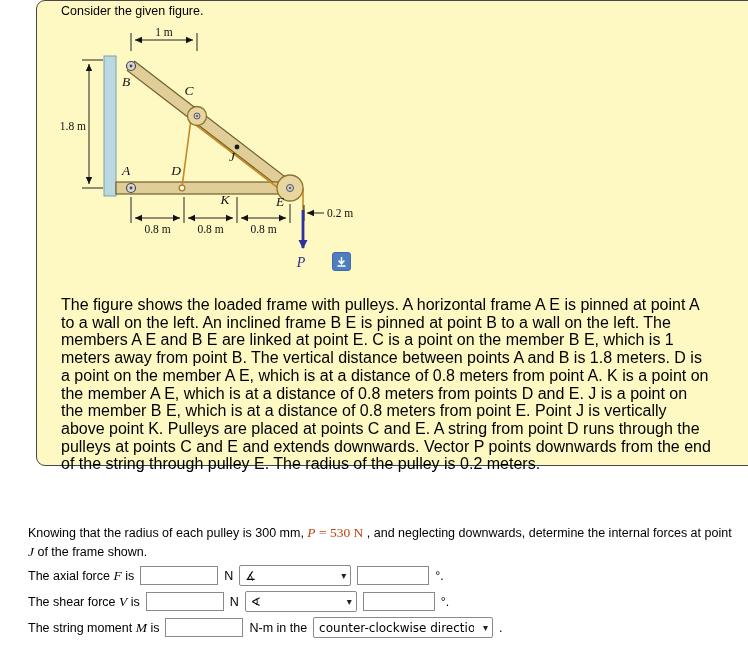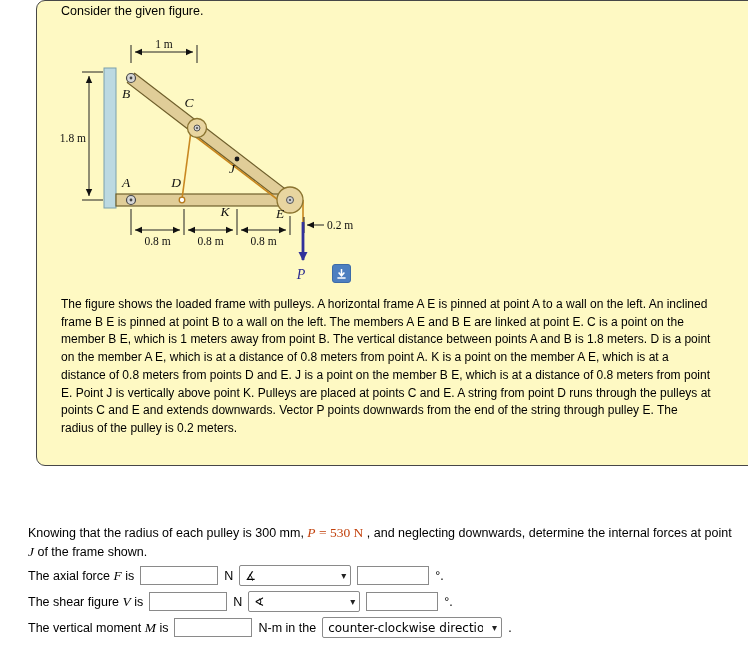--- a/index.html
+++ b/index.html
@@ -3,33 +3,33 @@
 <meta charset="utf-8">
 <style>
   html,body{margin:0;padding:0;background:#fff;}
   body{width:748px;height:649px;font-family:"Liberation Sans",sans-serif;color:#000;}
   .page{position:relative;width:748px;height:649px;overflow:hidden;background:#fff;}
 
   .qbox{position:absolute;left:36px;top:0;width:740px;height:466px;
         border:1px solid #474747;border-radius:9px;background:#fef9c3;box-sizing:border-box;}
   .intro{position:absolute;left:24px;top:3px;margin:0;font-size:12.5px;}
 
-  .figure{position:absolute;left:19px;top:34px;width:336px;height:262px;}
+  .figure{position:absolute;left:19px;top:22px;width:336px;height:262px;}
   .figure svg{display:block;}
 
   .lab{font-family:"Liberation Serif",serif;font-style:italic;font-size:13.5px;fill:#111;}
   .dim{font-family:"Liberation Serif",serif;font-size:11.5px;fill:#111;}
   .plab{font-family:"Liberation Serif",serif;font-style:italic;font-size:14px;fill:#2a2a8f;}
 
   .dl{position:absolute;left:276px;top:229px;width:19px;height:19px;background:#4d7fc0;
       border:1px solid #3c6ba8;border-radius:3px;padding:0;display:flex;align-items:center;
       justify-content:center;cursor:pointer;}
 
   .desc{position:absolute;left:24px;top:295px;width:652px;margin:0;
-        font-size:12px;line-height:17.7px;}
+        font-size:16px;line-height:17.7px;}
 
   .problem{position:absolute;left:28px;top:524px;width:708px;font-size:12.5px;line-height:17.5px;}
   .given{color:#c2410c;font-family:"Liberation Serif",serif;font-size:13.5px;}
   .given em{font-style:italic;}
   .var{font-family:"Liberation Serif",serif;font-style:italic;font-size:13.5px;}
 
   .form-row{position:absolute;left:28px;display:flex;align-items:center;gap:6px;font-size:12.5px;}
   .r1{top:565px}.r2{top:591px}.r3{top:617px}
   .txt{height:19px;border:1px solid #8a8a8a;background:#fff;box-sizing:border-box;
        font-size:12px;padding:1px 3px;font-family:"Liberation Sans",sans-serif;}
@@ -149,35 +149,35 @@
       <select>
         <option selected="">∡</option>
       </select>
       <span class="chev">▾</span>
     </span>
     <input class="txt w72" style="">
     <span>°.</span>
   </div>
 
   <div class="form-row r2">
-    <span><span>The shear figure </span><span class="var">V</span><span> is</span></span>
+    <span><span>The shear force </span><span class="var">V</span><span> is</span></span>
     <input class="txt w78" style="">
     <span>N</span>
     <span class="sel w-sym">
       <select>
         <option selected="">∢</option>
       </select>
       <span class="chev">▾</span>
     </span>
     <input class="txt w72" style="">
     <span>°.</span>
   </div>
 
   <div class="form-row r3">
-    <span><span>The vertical moment </span><span class="var">M</span><span> is</span></span>
+    <span><span>The string moment </span><span class="var">M</span><span> is</span></span>
     <input class="txt w78" style="">
     <span>N-m in the</span>
     <span class="sel w-dir">
       <select>
         <option selected="">counter-clockwise direction</option>
       </select>
       <span class="chev">▾</span>
     </span>
     <span>.</span>
   </div>

